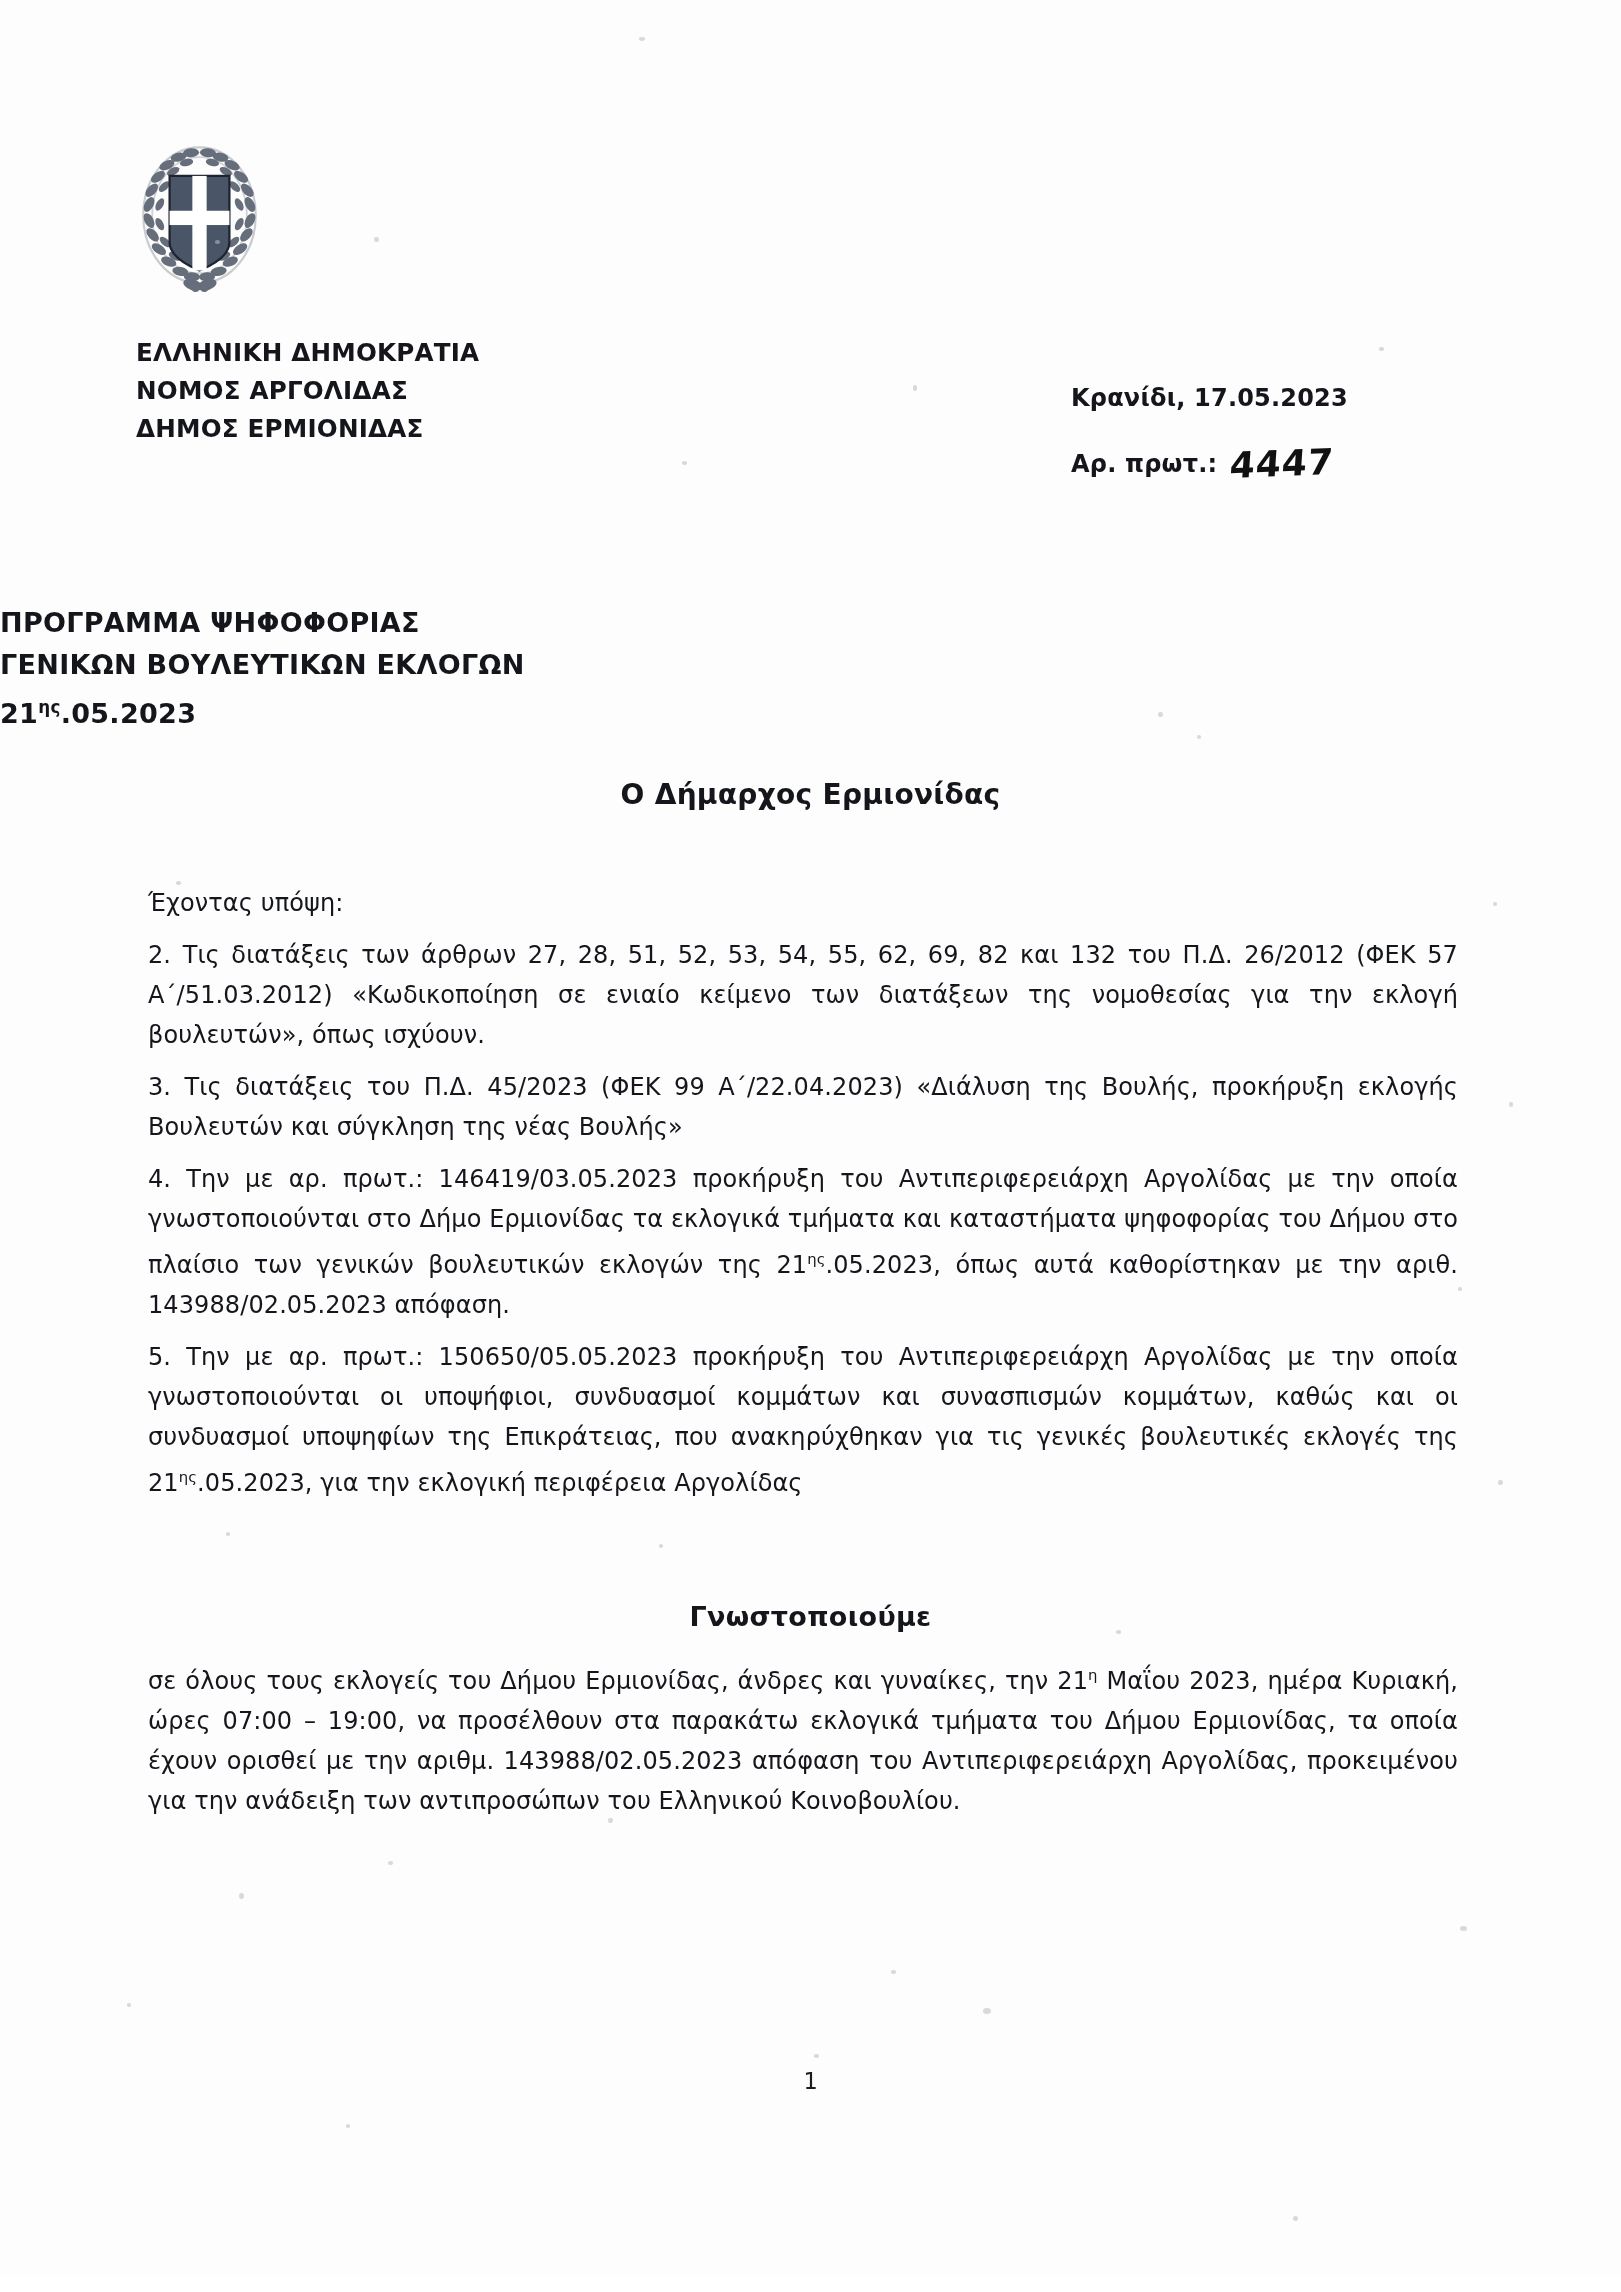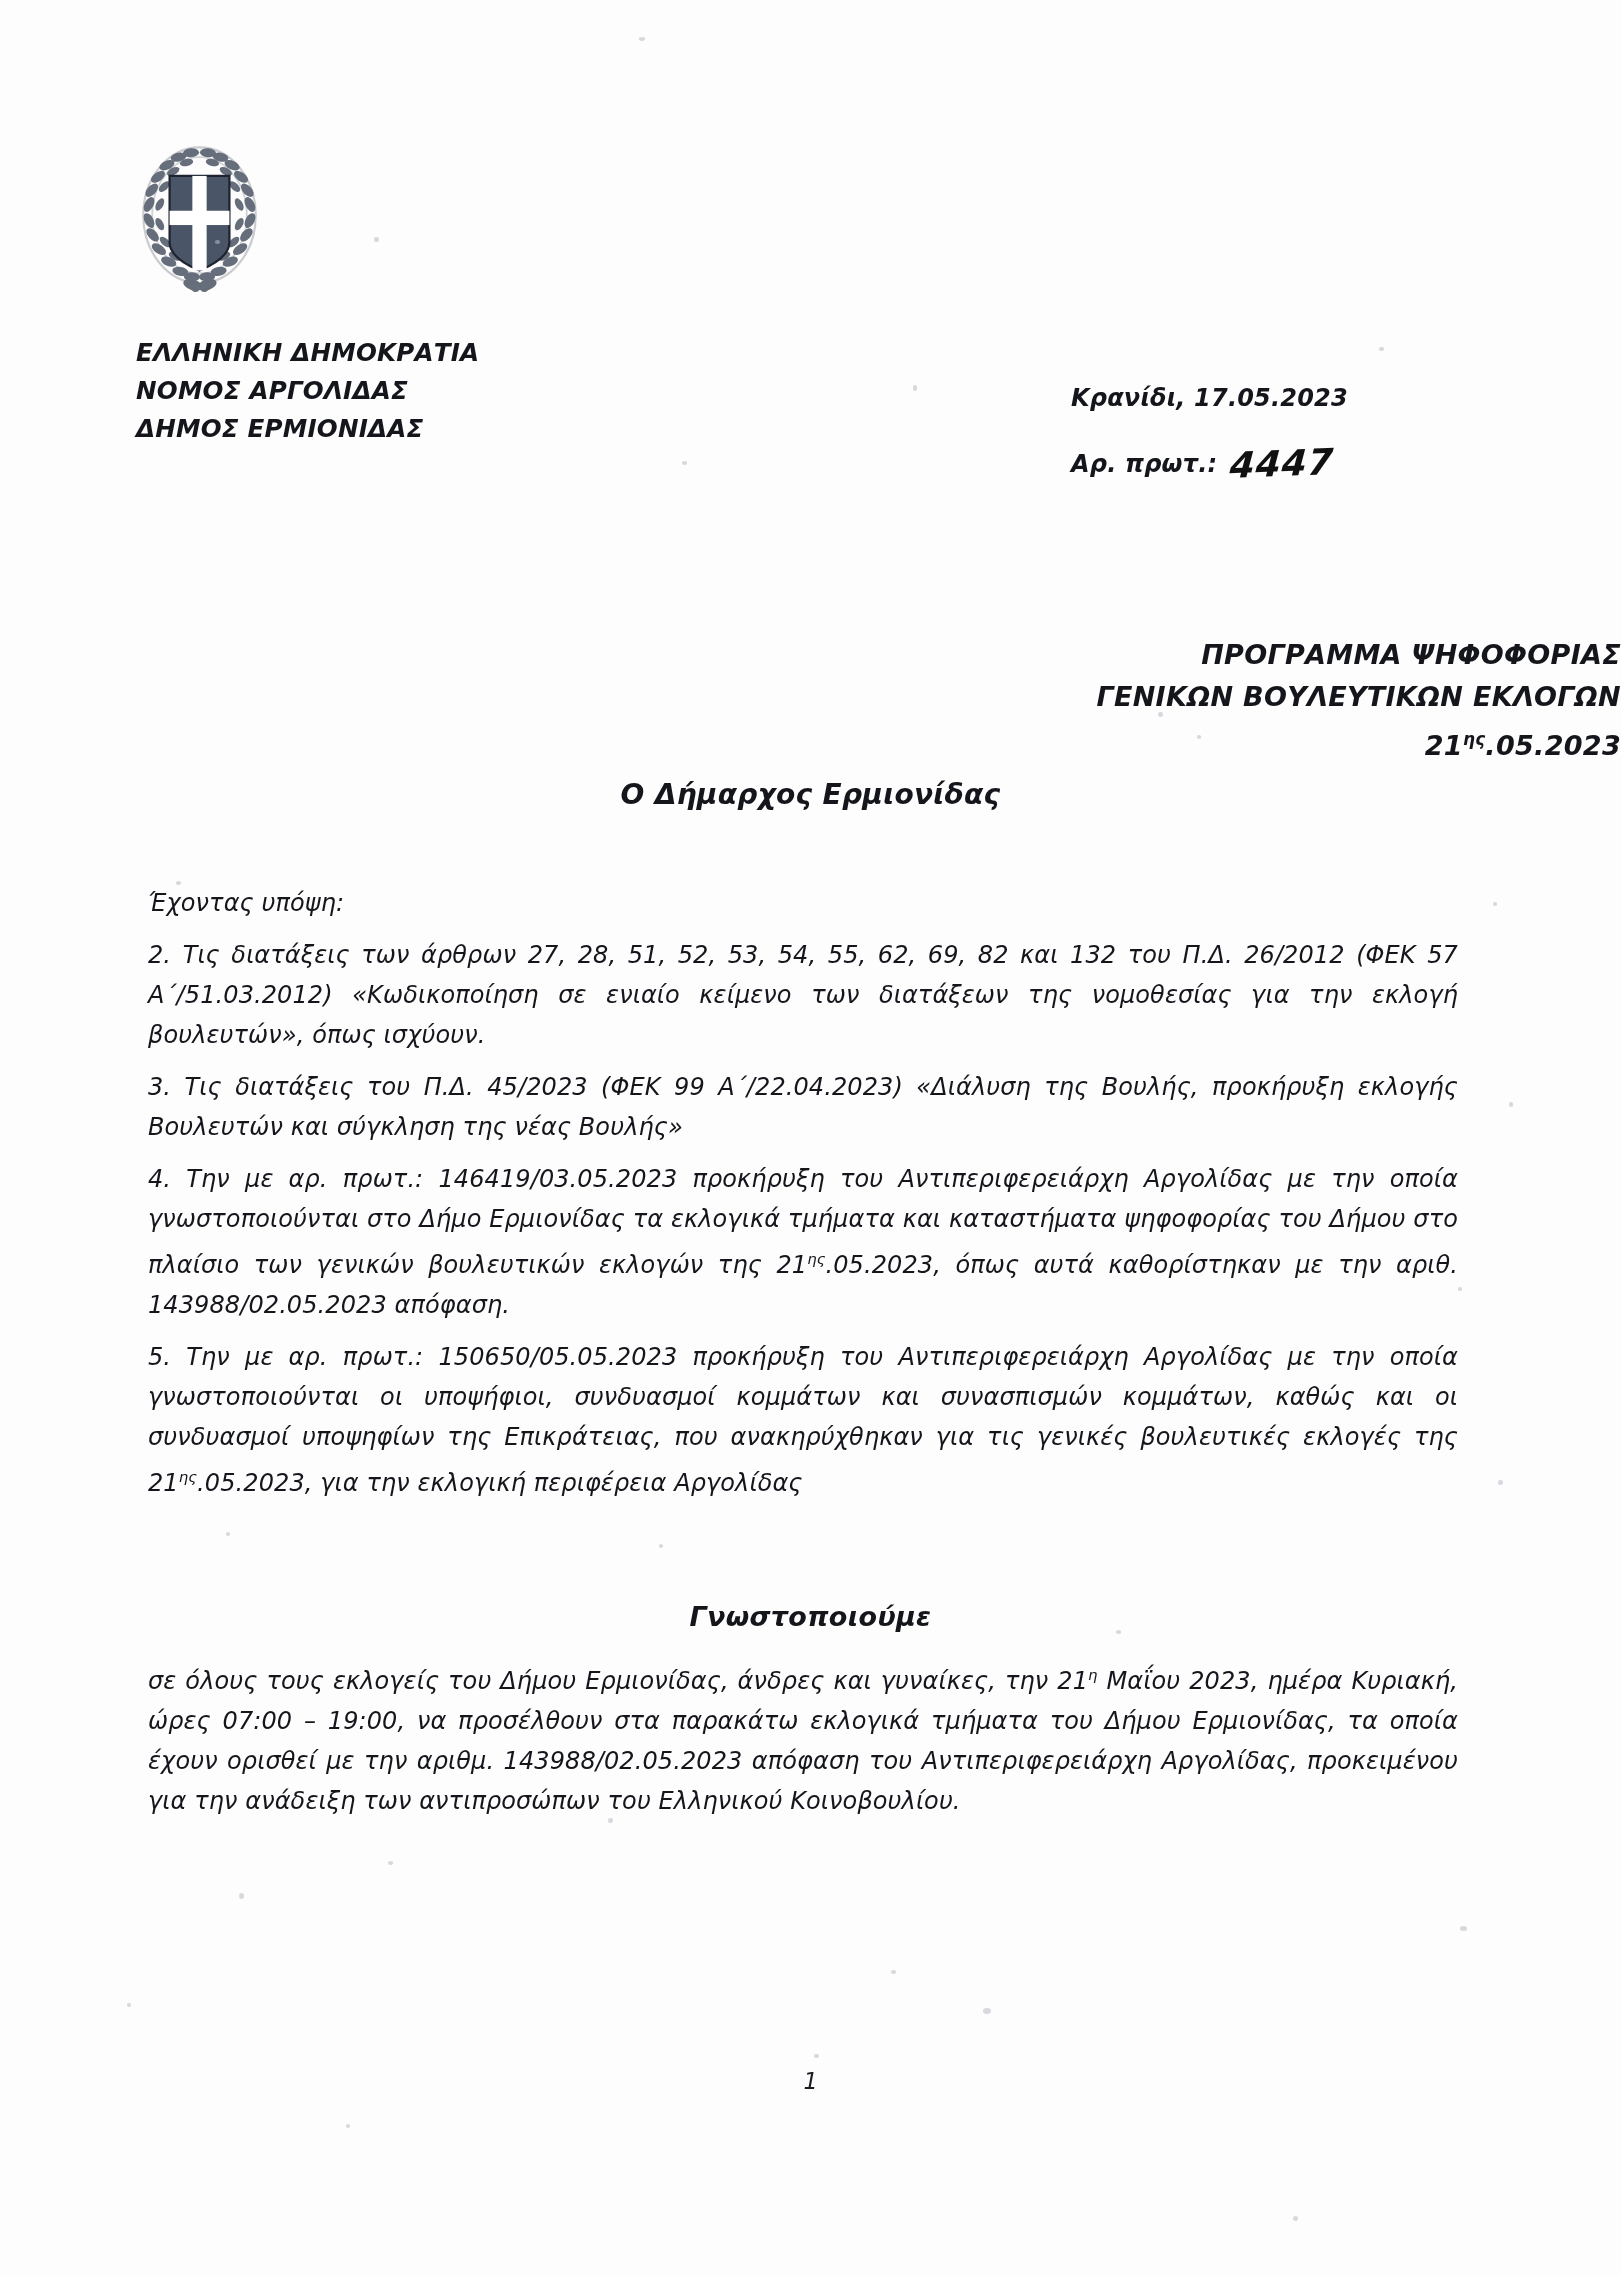--- a/index.html
+++ b/index.html
@@ -8,21 +8,20 @@
     background: #ffffff;
   }
   .page {
     position: relative;
     width: 1621px;
     height: 2275px;
     background: #fdfdfd;
     overflow: hidden;
     font-family: "DejaVu Sans", sans-serif;
     color: #14161c;
-    font-style: italic;
   }
 
   
   .speck {
     position: absolute;
     background: #b9bcc4;
     border-radius: 50%;
     opacity: .55;
     pointer-events: none;
   }
@@ -79,26 +78,25 @@
     vertical-align: -3.6px;
     color: #111;
   }
 
   
   .doc-title {
     position: absolute;
     left: 0;
     top: 602px;
     width: 1621px;
-    text-align: right;
+    text-align: left;
     font-size: 27px;
     font-weight: 700;
     line-height: 42px;
     letter-spacing: 0.3px;
-    margin-top: 32px;
   }
   .doc-title sup { font-size: .62em; vertical-align: super; }
 
   .mayor-line {
     position: absolute;
     left: 0;
     top: 778px;
     width: 1621px;
     text-align: center;
     font-size: 28px;

